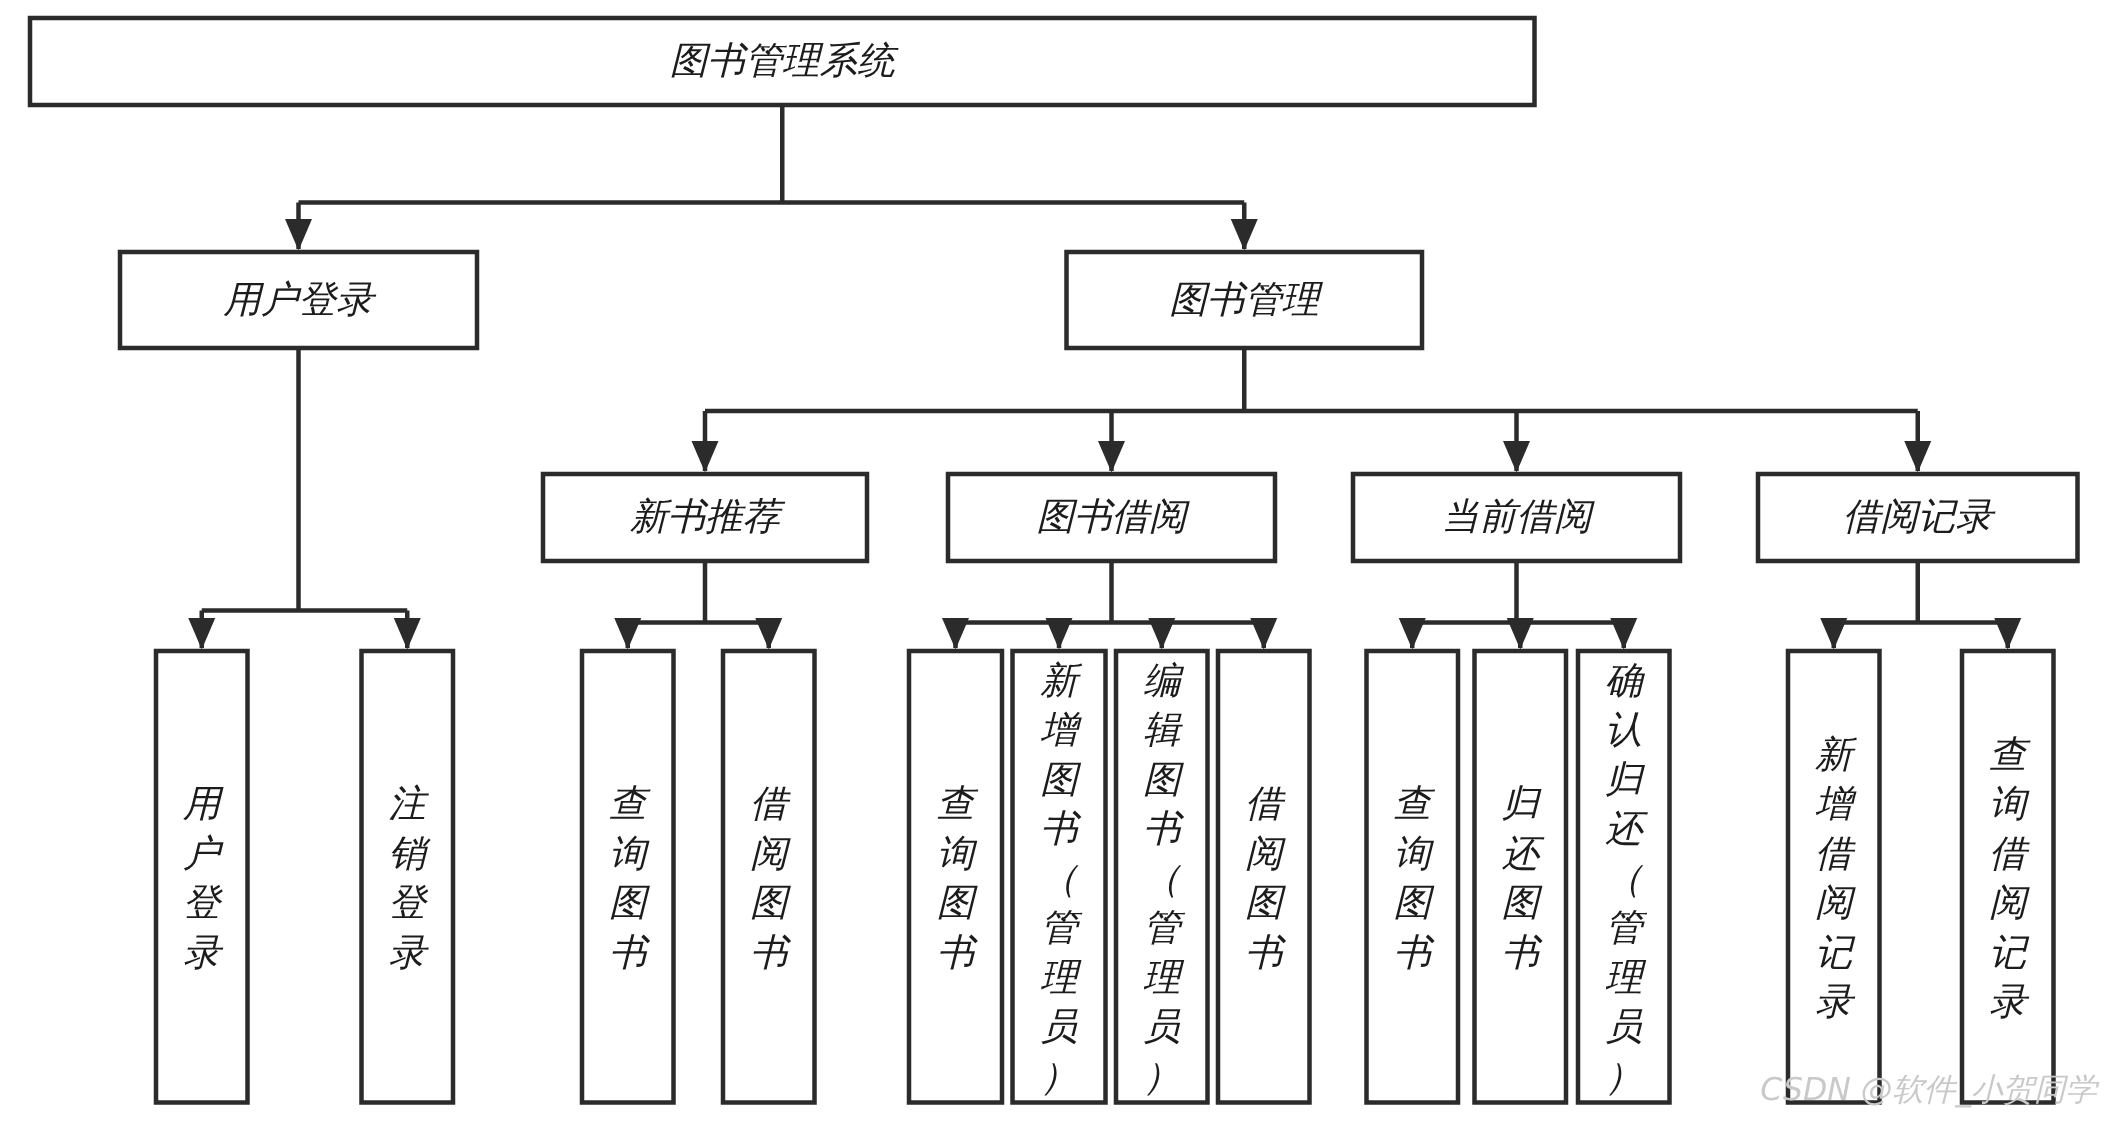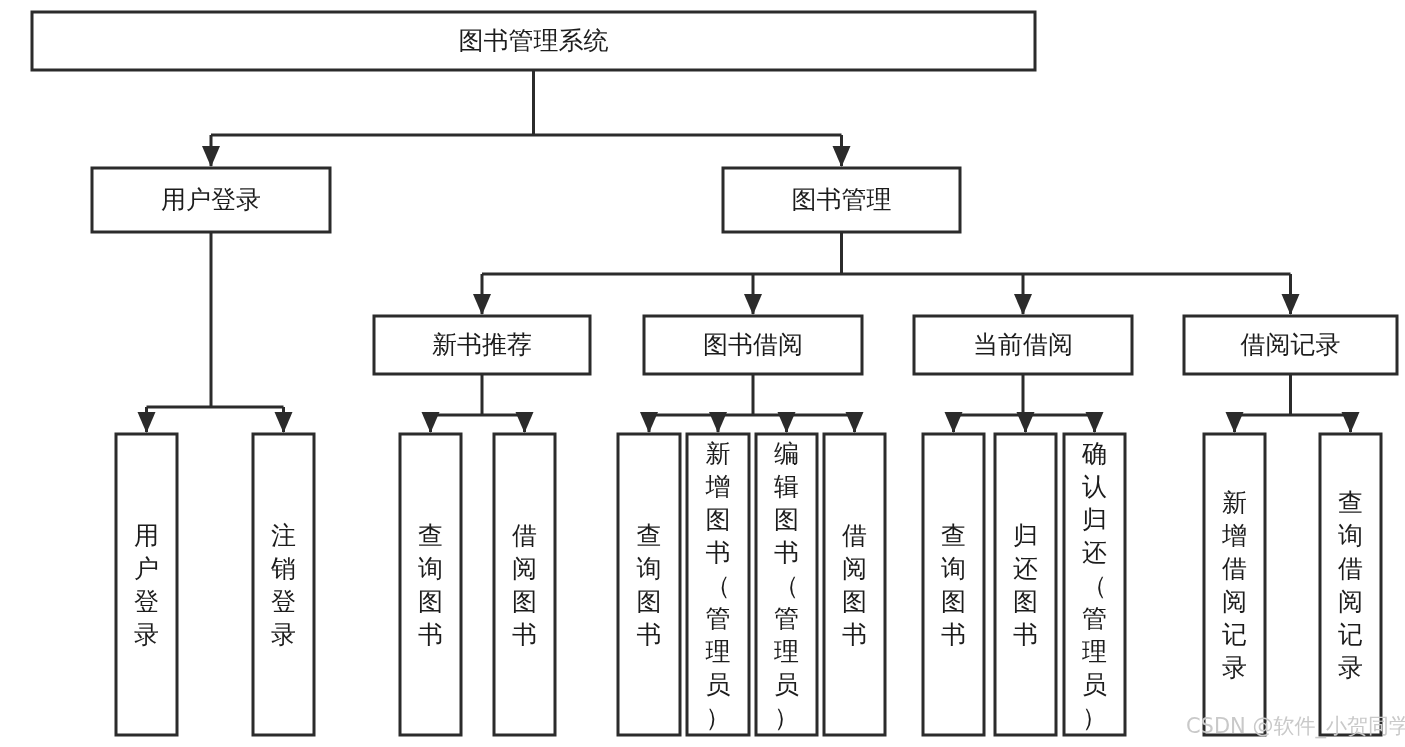--- a/index.html
+++ b/index.html
@@ -9,24 +9,25 @@
   }
   body {
     width: 1405px;
     height: 747px;
     font-family: "DejaVu Sans", "Liberation Sans", sans-serif;
     overflow: hidden;
     position: relative;
   }
   #diagram-root {
     position: absolute;
-    left: 12px;
+    left: 0;
     top: 0;
     width: 1113px;
     height: 747px;
+    font-style: italic;
   }
   svg.flow {
     display: block;
     width: 1405px;
     height: 747px;
   }
   .node-rect {
     fill: #ffffff;
     stroke: #2b2b2b;
     stroke-width: 3;

